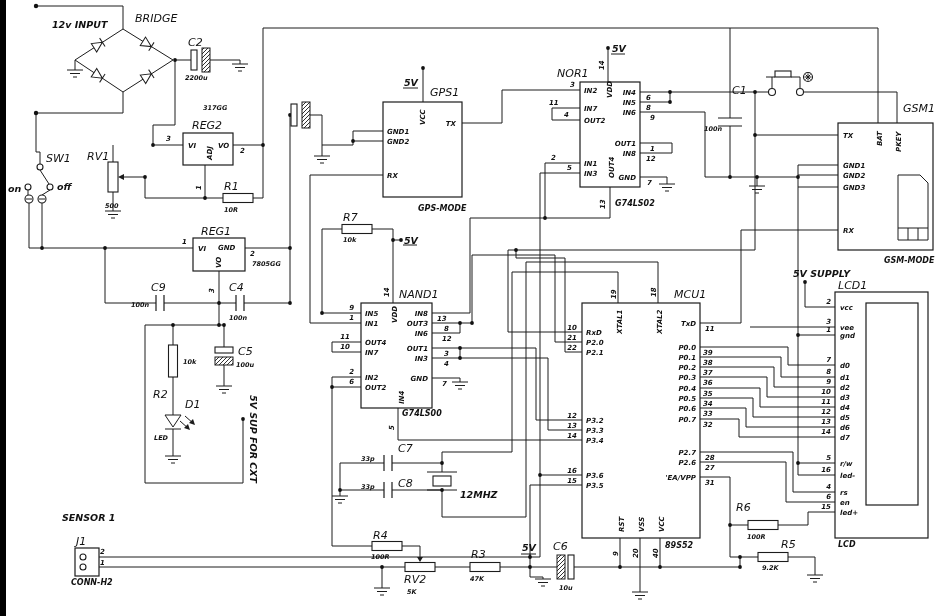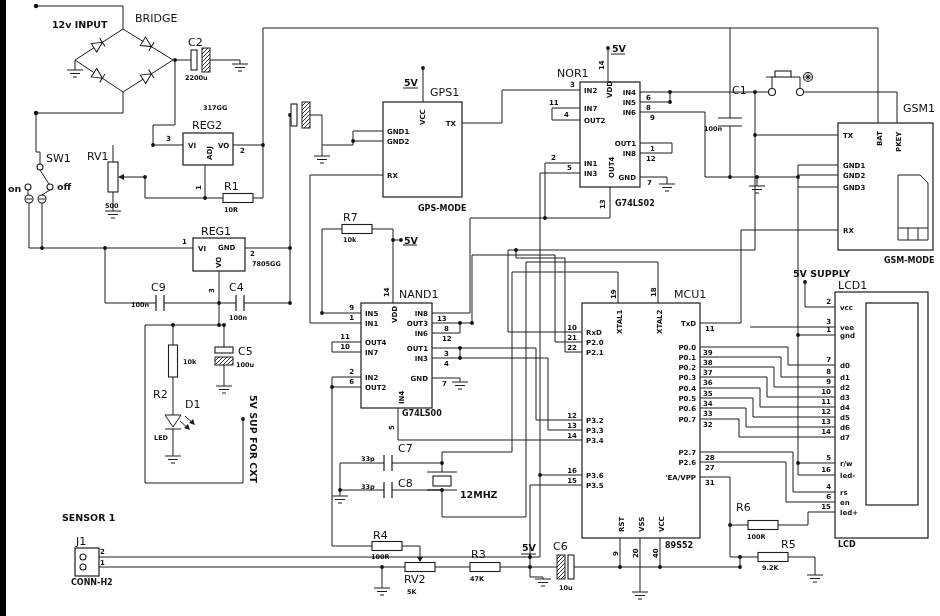--- a/index.html
+++ b/index.html
@@ -1,16 +1,16 @@
 <!DOCTYPE html>
 <html><head>
 <meta charset="utf-8">
 <style>
   html,body{margin:0;padding:0;background:#fff;}
-  .stage{position:relative;width:940px;height:616px;background:#fff;overflow:hidden;}
+  .stage{position:relative;width:940px;height:616px;background:#fff;overflow:hidden;font-style:italic;}
   svg{display:block;}
   .w{fill:none;stroke:#1c1c1c;stroke-width:1;}
   .w2{fill:none;stroke:#1c1c1c;stroke-width:1.2;}
   .bx{fill:#fff;stroke:#1c1c1c;stroke-width:1.2;}
   .body{fill:#fff;stroke:#1c1c1c;stroke-width:1.1;}
   .blk{fill:#111;stroke:none;}
   .t{font-family:"DejaVu Sans",sans-serif;fill:#111;}
   .ref{font-size:11px;}
   .note{font-size:9.5px;font-weight:bold;}
   .sub{font-size:8px;font-weight:bold;}

